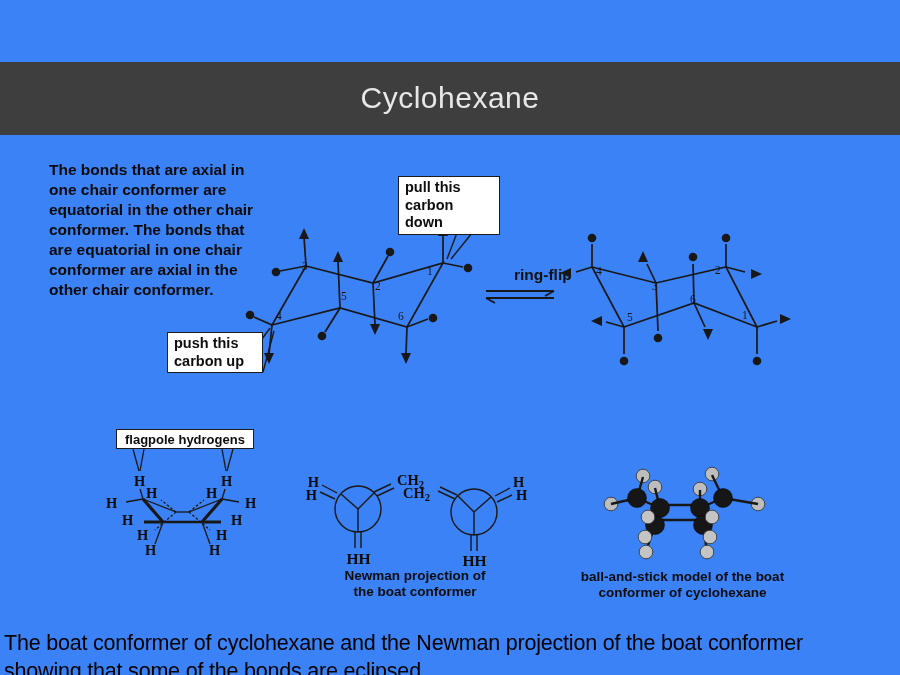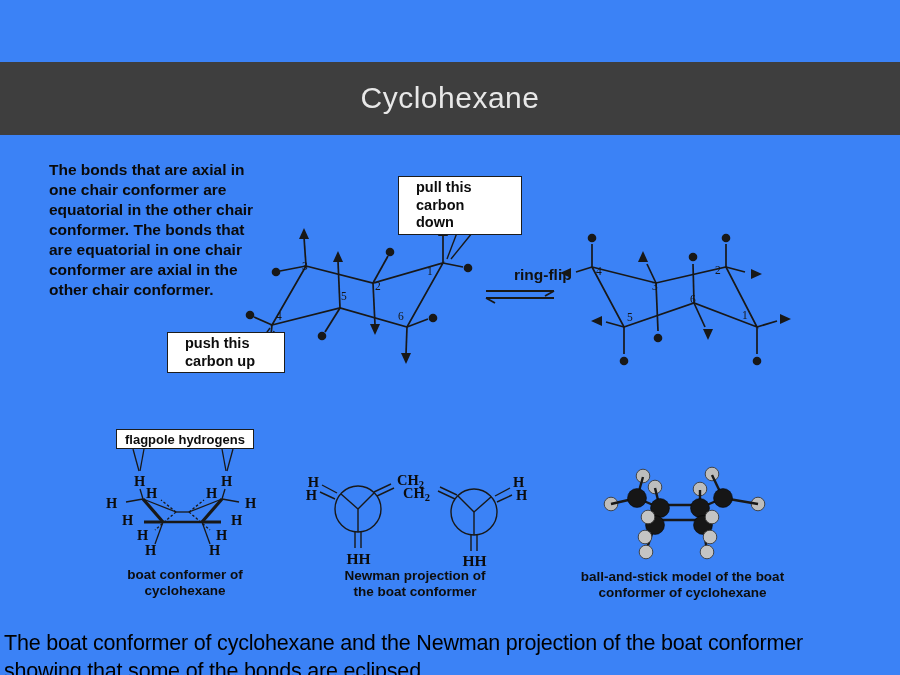--- a/index.html
+++ b/index.html
@@ -4,21 +4,21 @@
 <style>
   html,body{margin:0;padding:0;background:#888;}
   .slide{position:relative;width:900px;height:675px;background:#3b82f6;overflow:hidden;
          font-family:"Liberation Sans",sans-serif;color:#0d0d0d;}
   .title-bar{position:absolute;left:0;top:62px;width:900px;height:73px;background:#3e3e3e;}
   .title-bar .t{display:block;width:100%;text-align:center;line-height:71px;font-size:30px;
          color:#e8e8e8;font-weight:400;letter-spacing:.5px;}
   .intro{position:absolute;left:13px;top:160px;width:260px;font-size:15.5px;font-weight:700;
          line-height:20px;color:#0a0a0a;margin-left:36px;}
   .callout{position:absolute;border:1.6px solid #1c1c1c;background:#fff;font-weight:700;
-         font-size:14.5px;line-height:17.5px;padding:2px 17px;color:#0d0d0d;z-index:3;}
+         font-size:14.5px;line-height:17.5px;padding:2px 6px;color:#0d0d0d;z-index:3;}
   .ringflip{position:absolute;left:514px;top:266px;font-weight:700;font-size:15.5px;color:#111;}
   .atom{position:absolute;font-family:"Liberation Serif",serif;font-weight:700;font-size:14.5px;
          color:#0c0c0c;line-height:1;z-index:2;}
   .atom .sub{font-size:10.5px;vertical-align:-3px;}
   .cnum{position:absolute;font-family:"Liberation Serif",serif;font-size:11.5px;font-weight:400;
          color:#151515;line-height:1;z-index:2;}
   .cap{position:absolute;font-weight:700;font-size:13.5px;line-height:15.5px;text-align:center;
          color:#0d0d0d;}
   .footer{position:absolute;left:4px;top:629px;width:893px;font-size:21.5px;line-height:28px;
          color:#000;font-weight:400;letter-spacing:-0.2px;}
@@ -258,19 +258,18 @@
 
   <span class="atom" style="left:305px;top:475px;width:14px;text-align:right">H</span>
   <span class="atom" style="left:303px;top:488px;width:14px;text-align:right">H</span>
   <span class="atom" style="left:397px;top:473px"><span>CH</span><span class="sub">2</span></span>
   <span class="atom" style="left:403px;top:486px"><span>CH</span><span class="sub">2</span></span>
   <span class="atom" style="left:513px;top:475px">H</span>
   <span class="atom" style="left:516px;top:488px">H</span>
   <span class="atom" style="left:345px;top:551px;width:27px;text-align:center;font-size:15.5px">HH</span>
   <span class="atom" style="left:461px;top:553px;width:27px;text-align:center;font-size:15.5px">HH</span>
 
-  <div class="cap" style="left:110px;top:567px;width:150px;">boat conformer of<br>cyclohexane</div>
   <div class="cap" style="left:320px;top:568px;width:190px;">Newman projection of<br>the boat conformer</div>
   <div class="cap" style="left:560px;top:569px;width:245px;">ball-and-stick model of the boat<br>conformer of cyclohexane</div>
 
   <div class="footer">The boat conformer of cyclohexane and the Newman projection of the boat conformer<br>showing that some of the bonds are eclipsed.</div>
 
 </div>
 
 </body></html>

